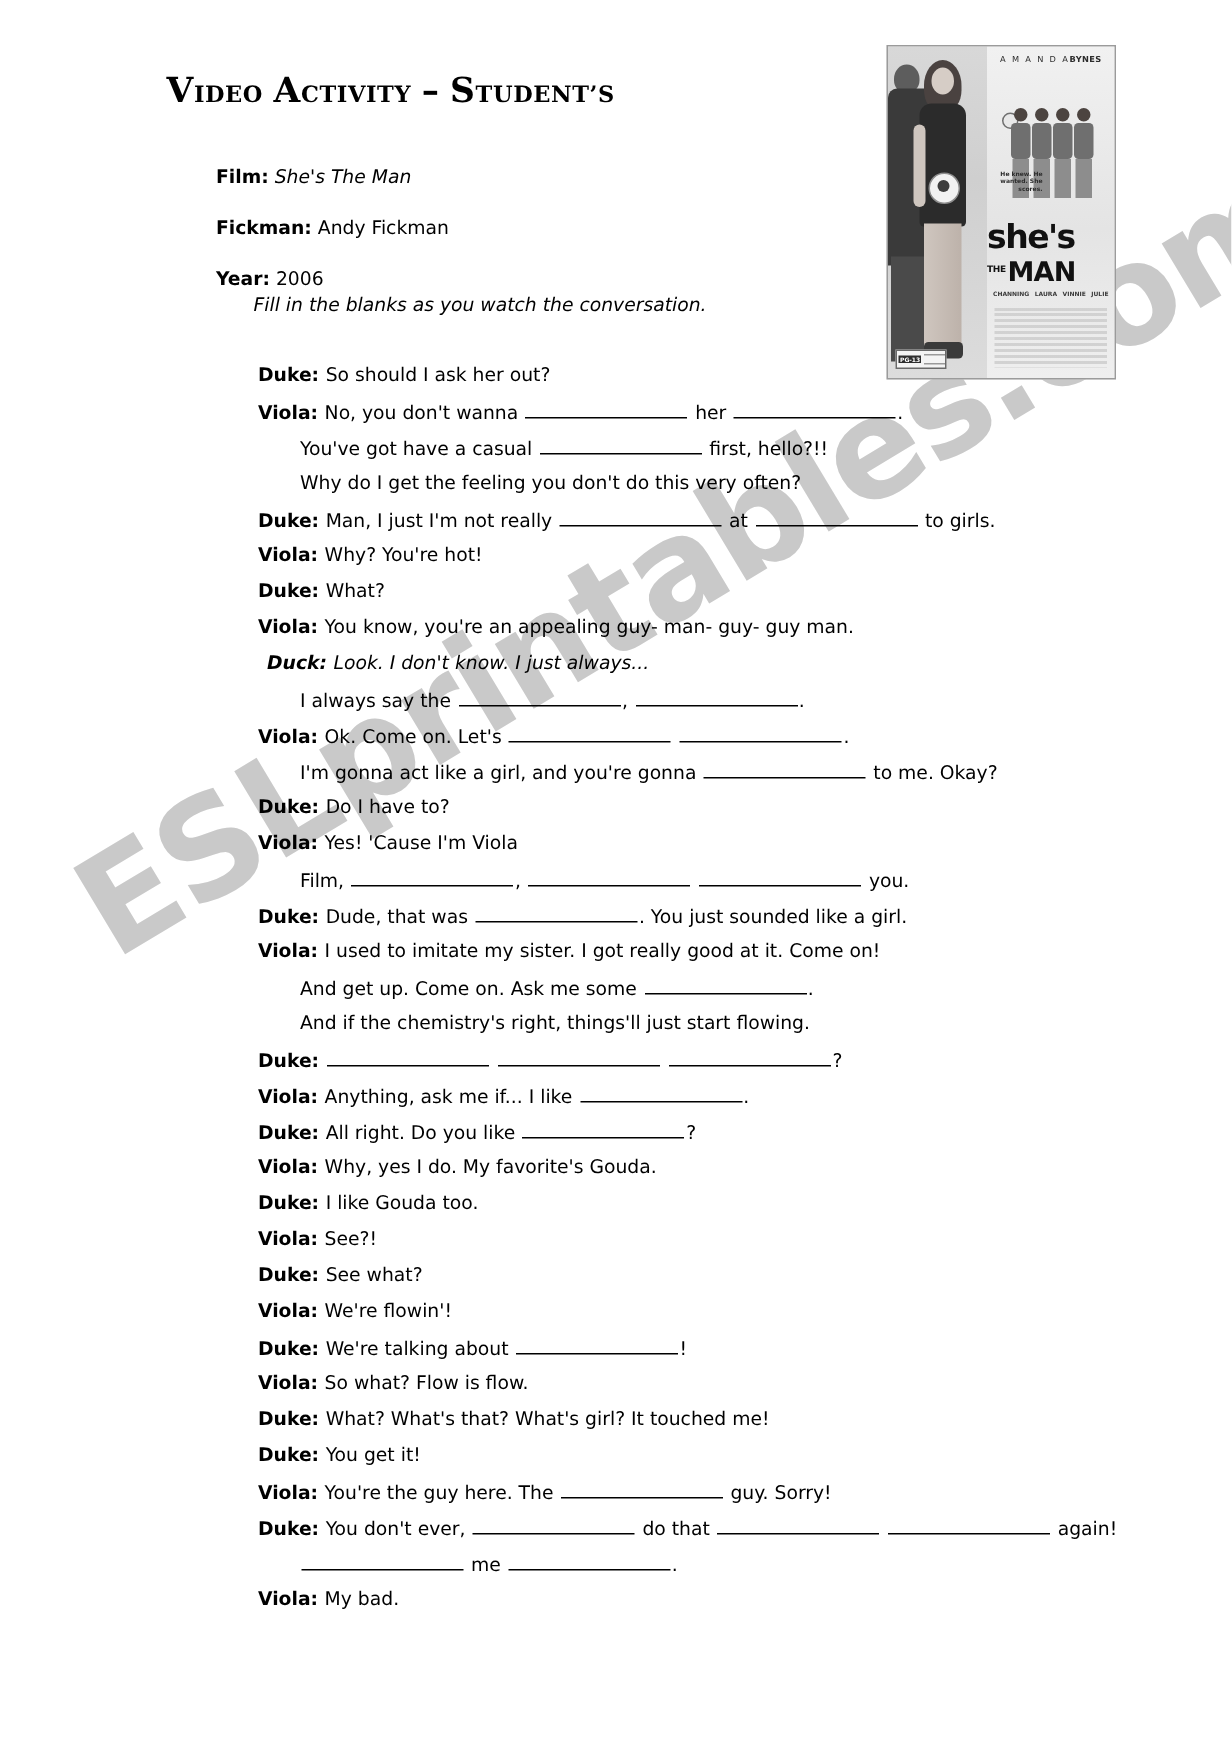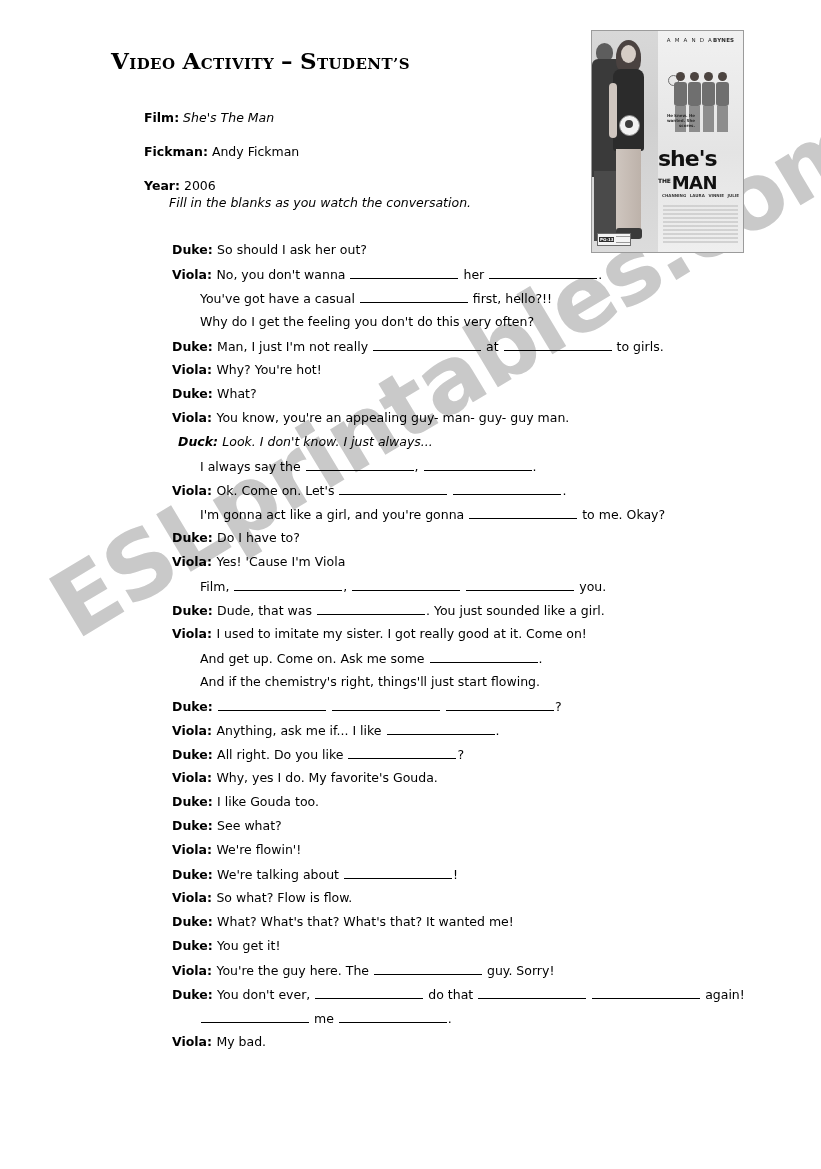--- a/index.html
+++ b/index.html
@@ -335,25 +335,26 @@
       <div class="line cont"><span class="say">Film, </span><span class="blank b-lg"></span><span class="say">, </span><span class="blank b-lg"></span><span class="say"> </span><span class="blank b-lg"></span><span class="say"> you.</span></div>
       <div class="line"><span class="speaker">Duke: </span><span class="say">Dude, that was </span><span class="blank b-lg"></span><span class="say">. You just sounded like a girl.</span></div>
       <div class="line"><span class="speaker">Viola: </span><span class="say">I used to imitate my sister. I got really good at it. Come on!</span></div>
       <div class="line cont"><span class="say">And get up. Come on. Ask me some </span><span class="blank b-lg"></span><span class="say">.</span></div>
       <div class="line cont"><span class="say">And if the chemistry's right, things'll just start flowing.</span></div>
       <div class="line"><span class="speaker">Duke: </span><span class="say"> </span><span class="blank b-lg"></span><span class="say"> </span><span class="blank b-lg"></span><span class="say"> </span><span class="blank b-lg"></span><span class="say">?</span></div>
       <div class="line"><span class="speaker">Viola: </span><span class="say">Anything, ask me if... I like </span><span class="blank b-lg"></span><span class="say">.</span></div>
       <div class="line"><span class="speaker">Duke: </span><span class="say"> All right. Do you like </span><span class="blank b-lg"></span><span class="say">?</span></div>
       <div class="line"><span class="speaker">Viola: </span><span class="say">Why, yes I do. My favorite's Gouda.</span></div>
       <div class="line"><span class="speaker">Duke: </span><span class="say"> I like Gouda too.</span></div>
+      <div class="line"><span class="speaker">Viola: </span><span class="say">See?!</span></div>
       <div class="line"><span class="speaker">Duke: </span><span class="say">See what?</span></div>
       <div class="line"><span class="speaker">Viola: </span><span class="say">We're flowin'!</span></div>
       <div class="line"><span class="speaker">Duke: </span><span class="say"> We're talking about </span><span class="blank b-lg"></span><span class="say">!</span></div>
       <div class="line"><span class="speaker">Viola: </span><span class="say">So what? Flow is flow.</span></div>
-      <div class="line"><span class="speaker">Duke: </span><span class="say">What? What's that? What's that? It wanted me!</span></div>
+      <div class="line"><span class="speaker">Duke: </span><span class="say">What? What's that? What's girl? It touched me!</span></div>
       <div class="line"><span class="speaker">Duke: </span><span class="say"> You get it!</span></div>
       <div class="line"><span class="speaker">Viola: </span><span class="say">You're the guy here. The </span><span class="blank b-lg"></span><span class="say">  guy. Sorry!</span></div>
       <div class="line"><span class="speaker">Duke: </span><span class="say"> You don't ever, </span><span class="blank b-lg"></span><span class="say"> do that </span><span class="blank b-lg"></span><span class="say"> </span><span class="blank b-lg"></span><span class="say"> again!</span></div>
       <div class="line cont"><span class="blank b-lg"></span><span class="say"> me </span><span class="blank b-lg"></span><span class="say">.</span></div>
       <div class="line"><span class="speaker">Viola: </span><span class="say">My bad.</span></div>
     </div>
 
   <div id="poster">
     <div class="poster-left">
       <div class="fig-guy-head"></div>

